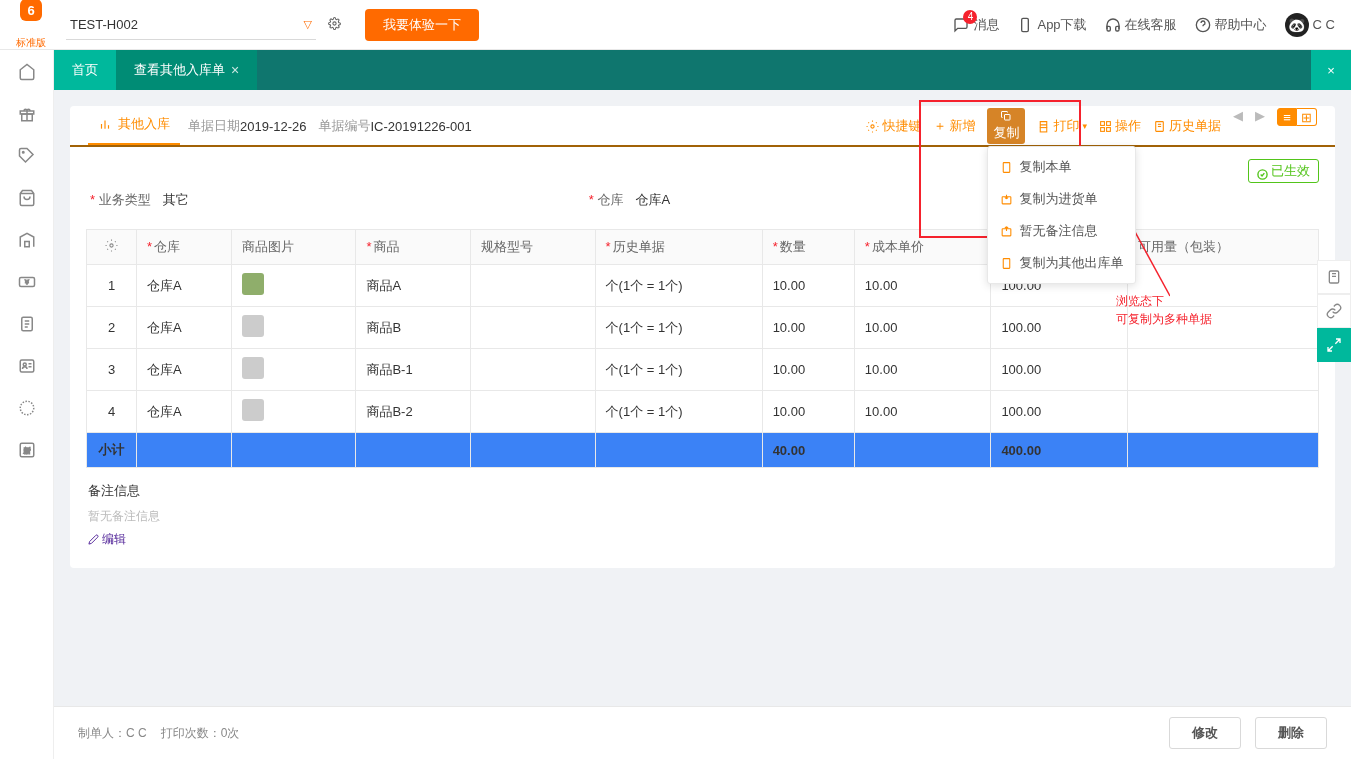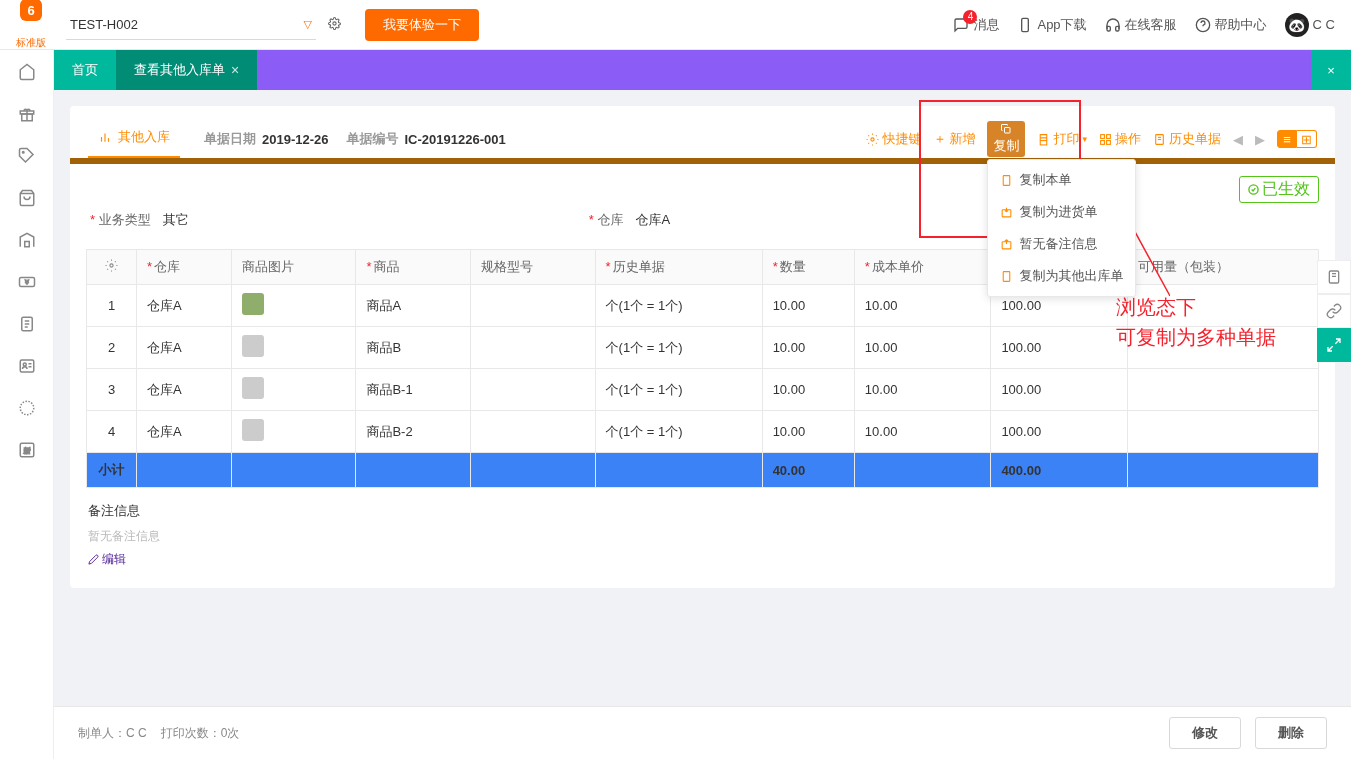--- a/index.html
+++ b/index.html
@@ -21,58 +21,58 @@
 
 
 .layout { display: flex; height: calc(100vh - 50px); }
 .left-sidebar { width: 54px; background: #fff; border-right: 1px solid #eee; display: flex; flex-direction: column; align-items: center; padding-top: 12px; gap: 22px; }
 .sidebar-icon { width: 20px; height: 20px; color: #888; cursor: pointer; display: flex; align-items: center; justify-content: center; }
 
 
 .main-area { flex: 1; display: flex; flex-direction: column; background: #f0f2f5; overflow: hidden; }
 
 
-.tab-bar { height: 40px; background: #8b5cf6; display: flex; align-items: stretch; }
+.tab-bar { height: 40px; background: #0f766e; display: flex; align-items: stretch; }
 .tab { padding: 0 18px; display: flex; align-items: center; color: #fff; cursor: pointer; gap: 6px; }
 .tab.active-light { background: #00b89c; }
 .tab.active-dark { background: #008c75; }
 .tab-close { font-size: 14px; opacity: 0.8; }
 .tab-bar-close { margin-left: auto; width: 40px; display: flex; align-items: center; justify-content: center; color: #fff; cursor: pointer; background: #00b89c; }
 
 
 .content-scroll { flex: 1; overflow: auto; padding: 16px; }
 .panel { background: #fff; border-radius: 4px; padding: 0; position: relative; }
 
 
-.panel-header { display: flex; align-items: center; padding: 14px 18px 0 18px; border-bottom: 6px solid #a16207; }
+.panel-header { display: flex; align-items: center; padding: 1px 18px 0 18px; border-bottom: 2px solid #a16207; }
 .panel-tab { display: flex; align-items: center; gap: 6px; padding: 8px 10px 10px; border-bottom: 2px solid #ff8c00; color: #ff8c00; font-weight: 500; }
 .panel-tab-icon { width: 14px; height: 14px; }
-.meta-group { display: flex; align-items: center; gap: 6px; margin-left: 24px; color: #999; font-size: 13px; font-weight: bold; }
+.meta-group { display: flex; align-items: center; margin-left: 8px; color: #999; font-size: 13px; }
 .meta-val { color: #333; margin-right: 12px; }
 .panel-spacer { flex: 1; }
-.panel-actions { display: flex; align-items: center; gap: 12px; color: #555; font-size: 13px; }
+.panel-actions { display: flex; gap: 12px; color: #555; font-size: 13px; }
 .pa-item { display: flex; align-items: center; gap: 3px; cursor: pointer; white-space: nowrap; }
 .pa-item.orange { color: #ff8c00; }
 .pa-copy { background: #d68427; color: #fff; padding: 2px 6px; border-radius: 3px; display: flex; align-items: center; gap: 2px; flex-direction: column; }
 .caret-down { font-size: 9px; }
 .nav-arrows { color: #bbb; cursor: pointer; }
 .view-toggle { display: flex; gap: 0; }
 .vt-btn { width: 20px; height: 18px; border: 1px solid #ff8c00; display: flex; align-items: center; justify-content: center; cursor: pointer; }
 .vt-btn.active { background: #ff8c00; color: #fff; }
 .vt-btn:first-child { border-radius: 3px 0 0 3px; }
 .vt-btn:last-child { border-radius: 0 3px 3px 0; border-left: none; }
 
 
 .copy-dropdown { position: absolute; top: 38px; left: 0; background: #fff; border: 1px solid #e8e8e8; box-shadow: 0 2px 8px rgba(0,0,0,0.12); border-radius: 3px; min-width: 132px; z-index: 10; padding: 4px 0; }
 .dd-item { padding: 7px 12px; display: flex; align-items: center; gap: 6px; cursor: pointer; font-size: 13px; color: #555; }
 .dd-icon { width: 13px; height: 13px; color: #ff8c00; }
 
 
 .status-row { display: flex; justify-content: flex-end; padding: 12px 16px 0; }
-.status-badge { border: 1px solid #52c41a; color: #52c41a; border-radius: 3px; padding: 2px 8px; font-size: 16px; display: flex; align-items: center; gap: 3px; }
+.status-badge { border: 1px solid #52c41a; color: #52c41a; border-radius: 3px; padding: 2px 8px; font-size: 13px; display: flex; align-items: flex-end; gap: 3px; }
 
 
 .form-row { display: flex; padding: 8px 20px 20px; gap: 200px; }
 .form-field { display: flex; align-items: center; gap: 12px; }
 .req { color: #f5222d; }
 .field-label { color: #666; }
 .field-value { color: #333; }
 
 
 .table-wrap { padding: 0 16px; }
@@ -99,21 +99,21 @@
 .footer-btn { padding: 6px 22px; border: 1px solid #d9d9d9; background: #fff; border-radius: 3px; cursor: pointer; font-size: 13px; color: #555; font-weight: bold; }
 
 
 .right-float { position: fixed; right: 0; top: 260px; display: flex; flex-direction: column; }
 .rf-item { width: 34px; height: 34px; background: #fff; border: 1px solid #eee; display: flex; align-items: center; justify-content: center; cursor: pointer; color: #888; }
 .rf-item.teal { background: #00b89c; color: #fff; border-color: #00b89c; }
 
 
 .red-box { position: absolute; border: 2px solid #f5222d; pointer-events: none; }
 .red-arrow { position: absolute; pointer-events: none; }
-.red-text { position: absolute; color: #f5222d; font-size: 20px; line-height: 1.5; pointer-events: none; }
+.red-text { position: absolute; color: #f5222d; font-size: 12px; line-height: 1.5; pointer-events: none; }
 
 .icon-svg { width: 1em; height: 1em; }
 .chevron-down { color: #ff6a00; font-size: 11px; }
 </style>
 </head>
 <body>
 
 <div class="top-header">
   <div class="logo-area">
     <div class="logo-icon">6</div>

